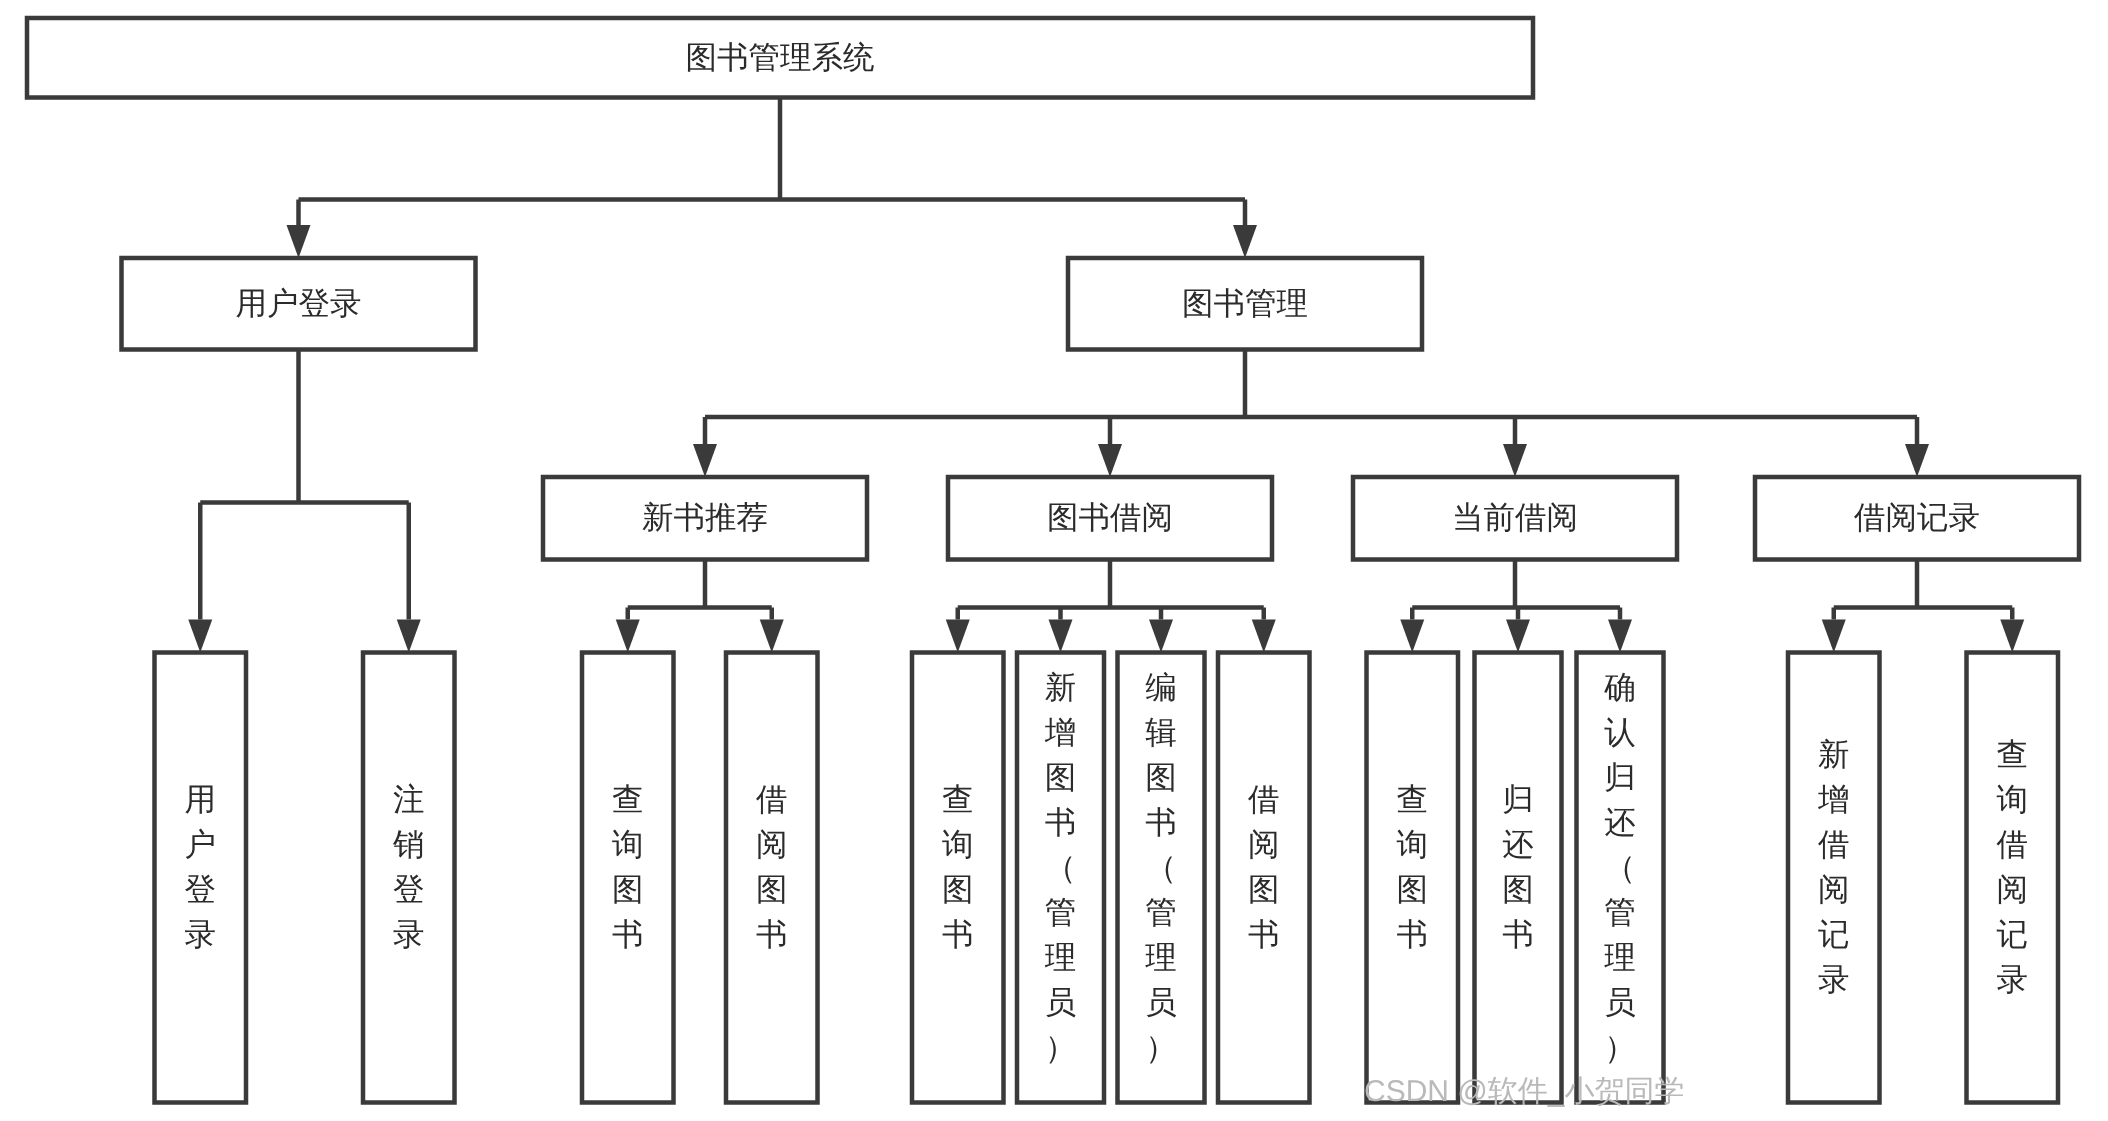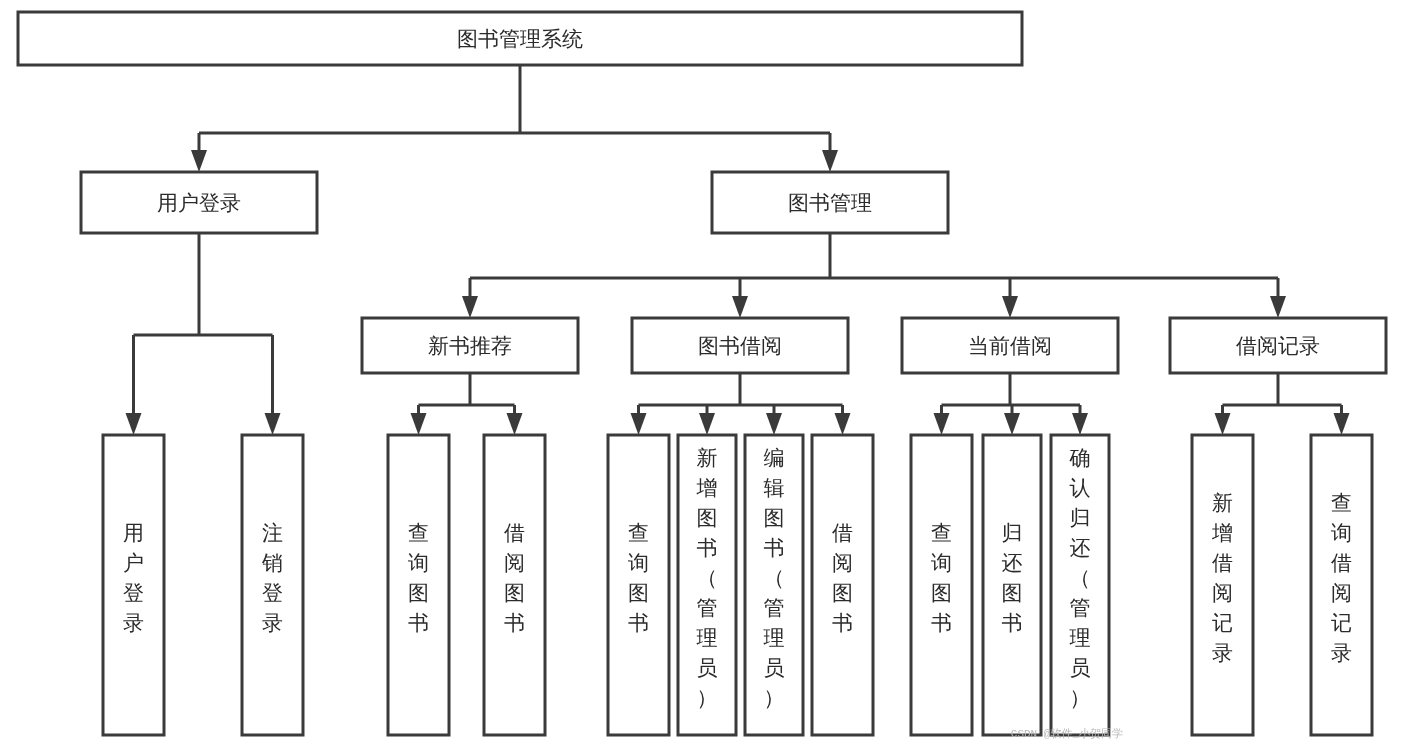--- a/index.html
+++ b/index.html
@@ -51,22 +51,22 @@
   .node-label-v {
     font-family: "DejaVu Sans", "Liberation Sans", sans-serif;
     font-size: 21px;
     fill: #2b2b2b;
     text-anchor: middle;
   }
   .watermark {
     position: absolute;
     right: 10px;
     bottom: 6px;
-    font-family: Liberation Mono, monospace;
-    font-size: 11px;
+    font-family: Liberation Sans, sans-serif;
+    font-size: 20px;
     color: #b9b9b9;
     white-space: nowrap;
     user-select: none;
   }
 </style>
 </head>
 <body>
 
 <div id="diagram-root">
   <svg id="org-chart" viewBox="0 0 1405 747">

